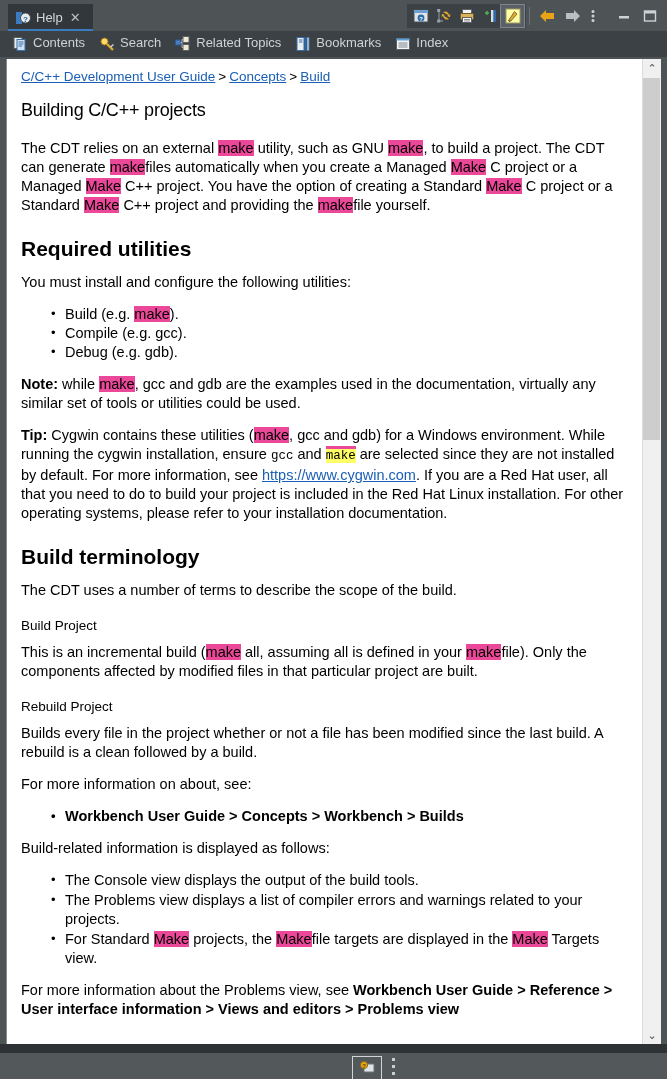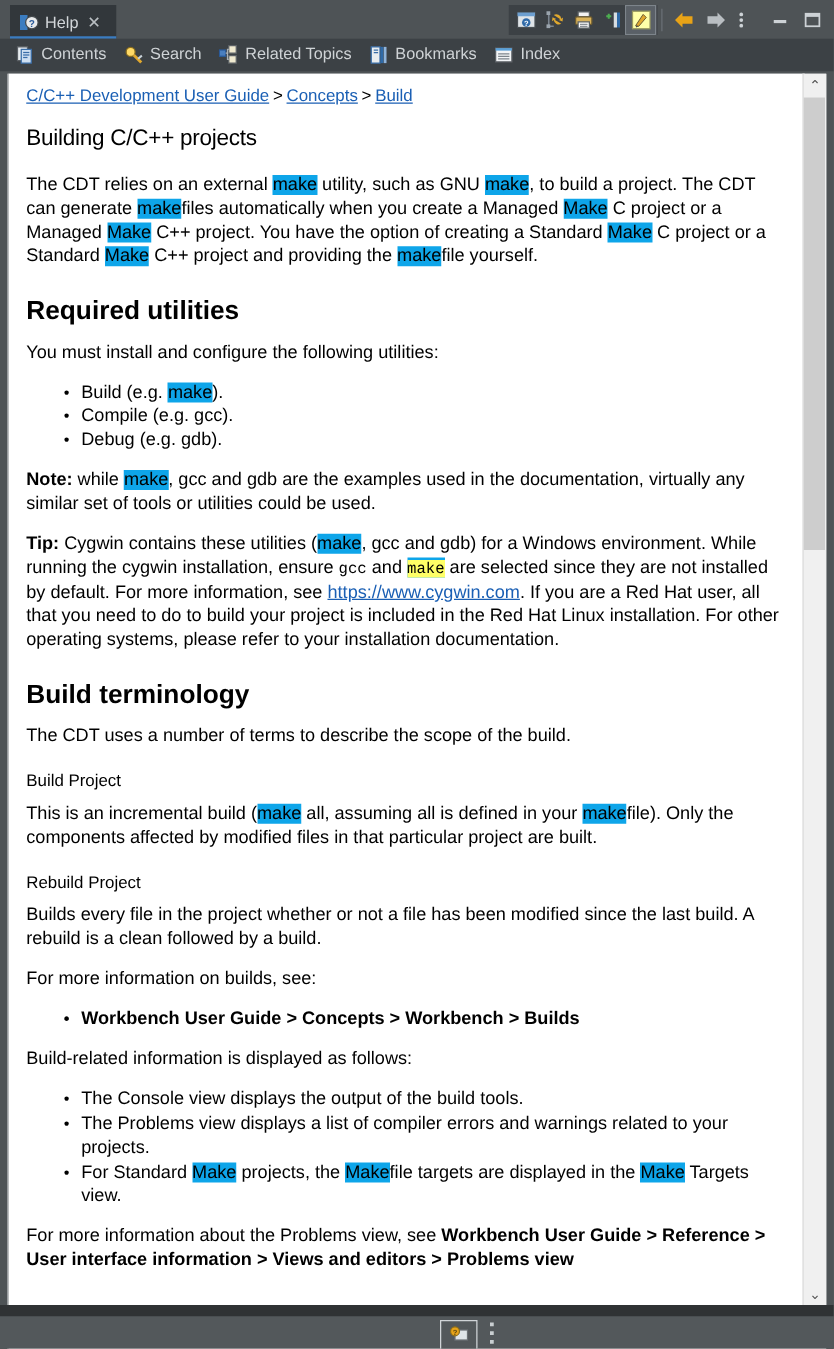--- a/index.html
+++ b/index.html
@@ -96,21 +96,21 @@
   p.body{ font-size:14.5px; line-height:19px; margin:0 0 13px 0; color:#000; }
   ul.bl{ margin:6px 0 13px 0; padding-left:30px; list-style:none; }
   ul.bl li{
     font-size:14.5px; line-height:19px; position:relative; padding-left:14px; margin-bottom:0px;
   }
   ul.bl li:before{
     content:"\2022"; position:absolute; left:0; top:-1px; font-size:13px;
   }
   ul.bl.bold li{ font-weight:bold; }
   ul.bl.spaced li{ margin-bottom:1px; }
-  mark.hl{ background:#0ea5e9; color:#000; padding:0; }
+  mark.hl{ background:#ec4899; color:#000; padding:0; }
   .mono{ font-family:"Liberation Mono", monospace; font-size:12.5px; }
   mark.hl .mono{ background:#ffff66; }
   a.ext{ color:#1a5fb4; text-decoration:underline;text-align:right; }
   b{ font-weight:bold; }
 
   
   .bottombar{
     position:absolute; left:0; bottom:0; width:667px; height:35px;
     background:#53585b;
   }
@@ -350,21 +350,21 @@
       <p class="body">The CDT uses a number of terms to describe the scope of the build.</p>
 
       <h3 class="sub">Build Project</h3>
 
       <p class="body"><span>This is an incremental build (</span><mark class="hl">make</mark><span> all, assuming all is defined in your </span><mark class="hl">make</mark><span>file). Only the components affected by modified files in that particular project are built.</span></p>
 
       <h3 class="sub">Rebuild Project</h3>
 
       <p class="body">Builds every file in the project whether or not a file has been modified since the last build. A rebuild is a clean followed by a build.</p>
 
-      <p class="body">For more information on builds, see:</p>
+      <p class="body">For more information on about, see:</p>
 
       <ul class="bl bold">
         <li>Workbench User Guide &gt; Concepts &gt; Workbench &gt; Builds</li>
       </ul>
 
       <p class="body">Build-related information is displayed as follows:</p>
 
       <ul class="bl spaced">
         <li>The Console view displays the output of the build tools.</li>
         <li>The Problems view displays a list of compiler errors and warnings related to your projects.</li>

